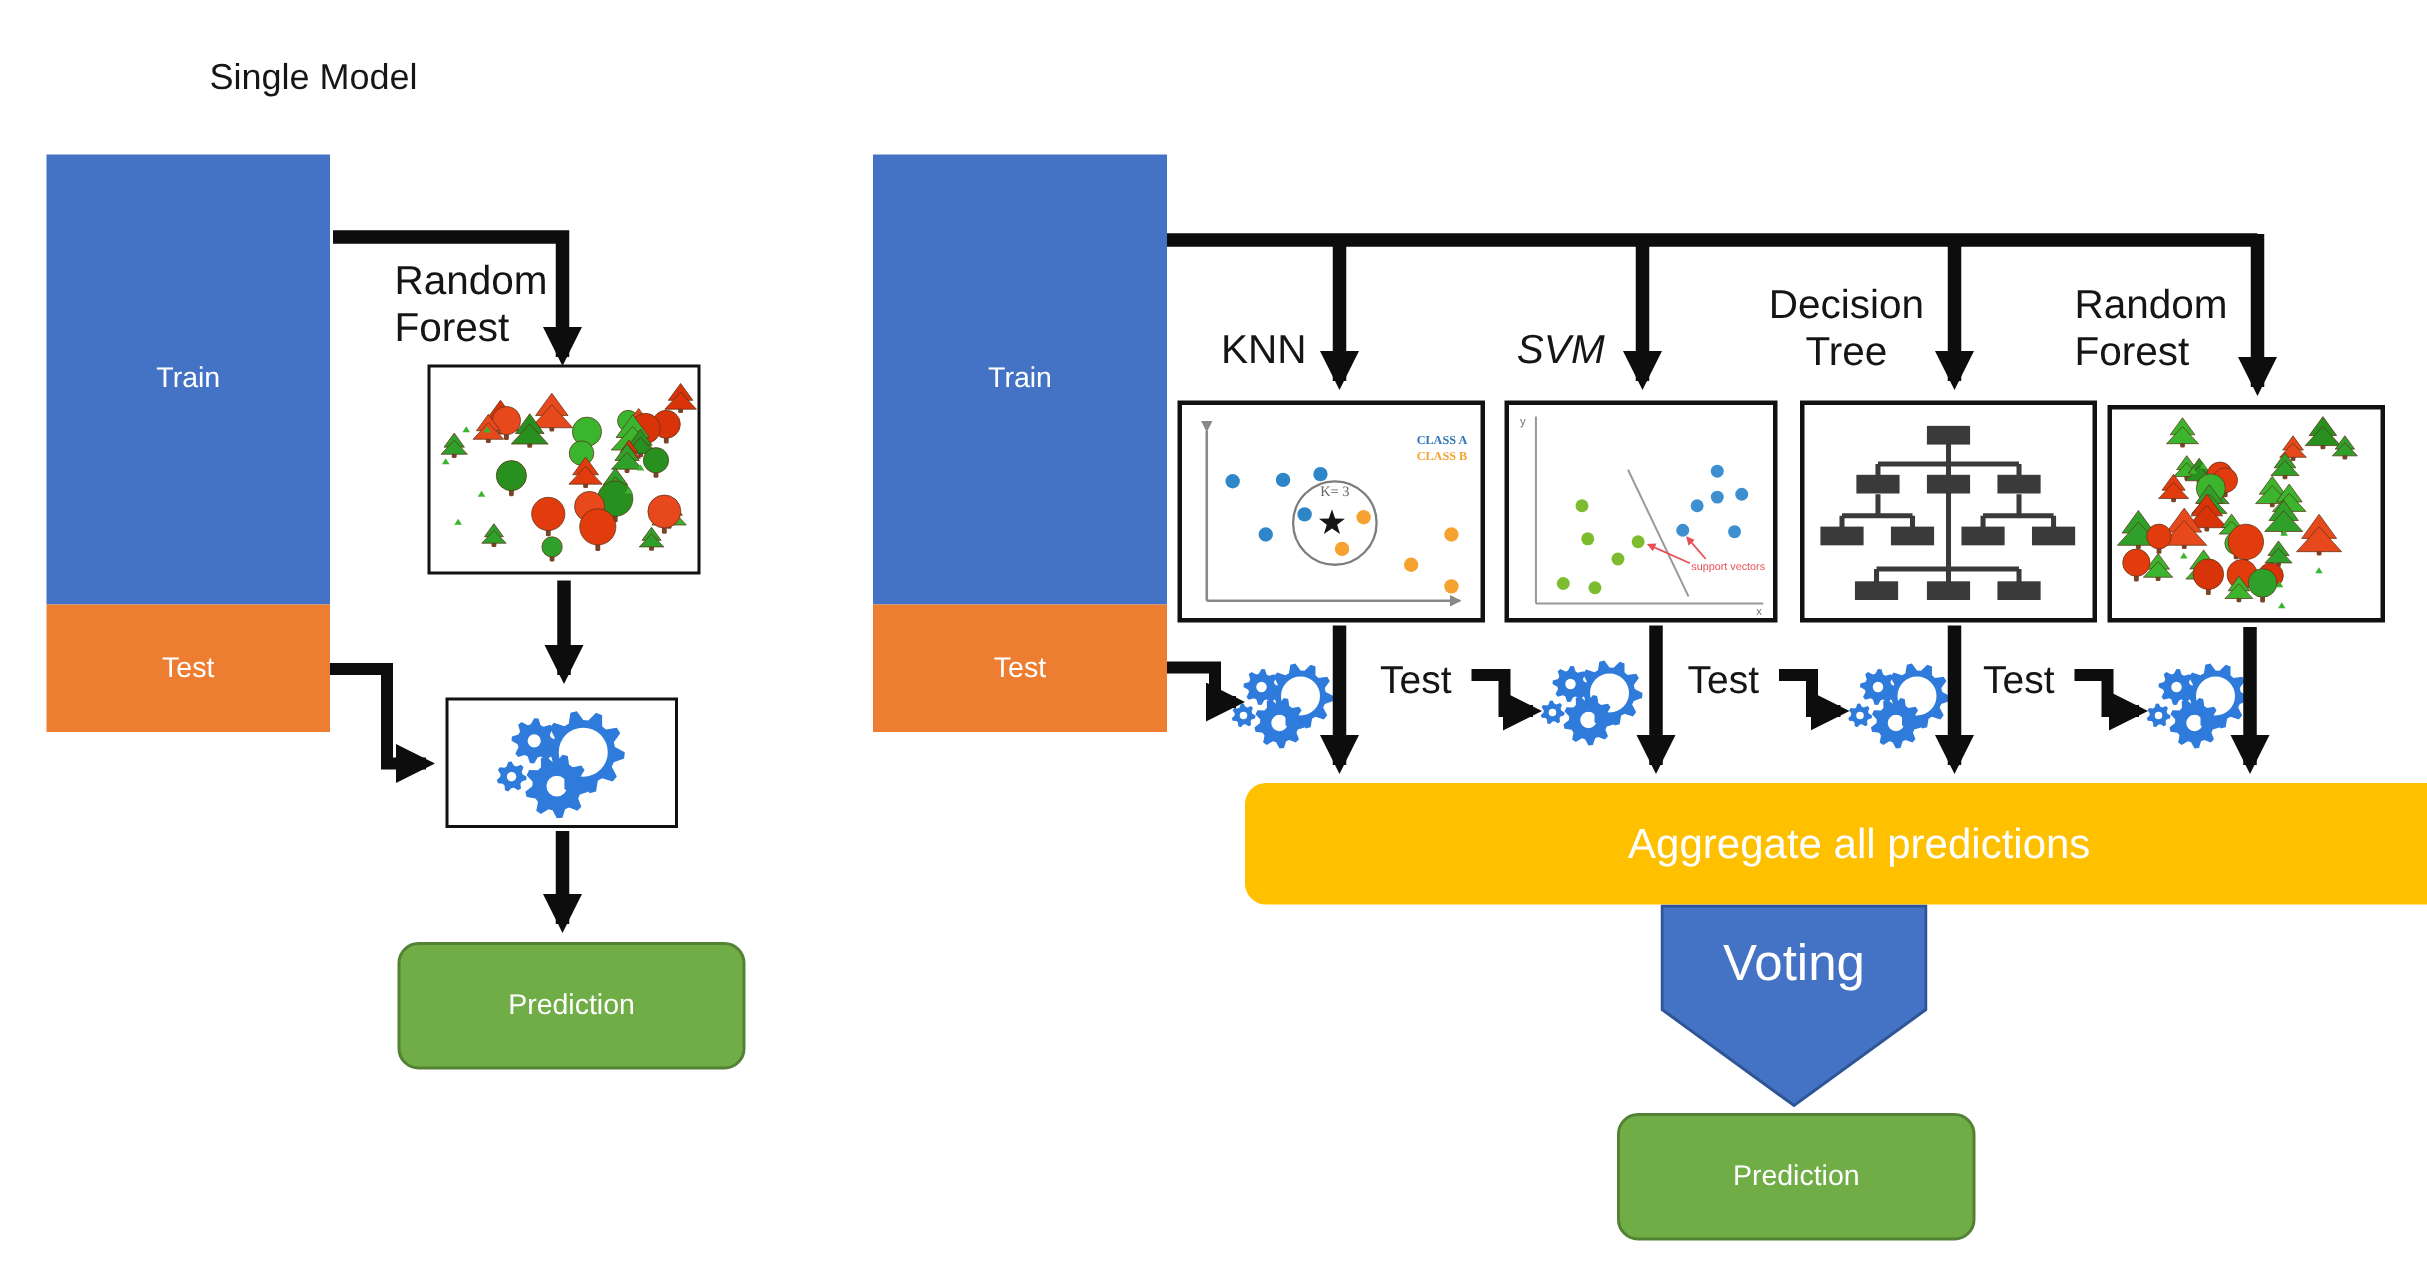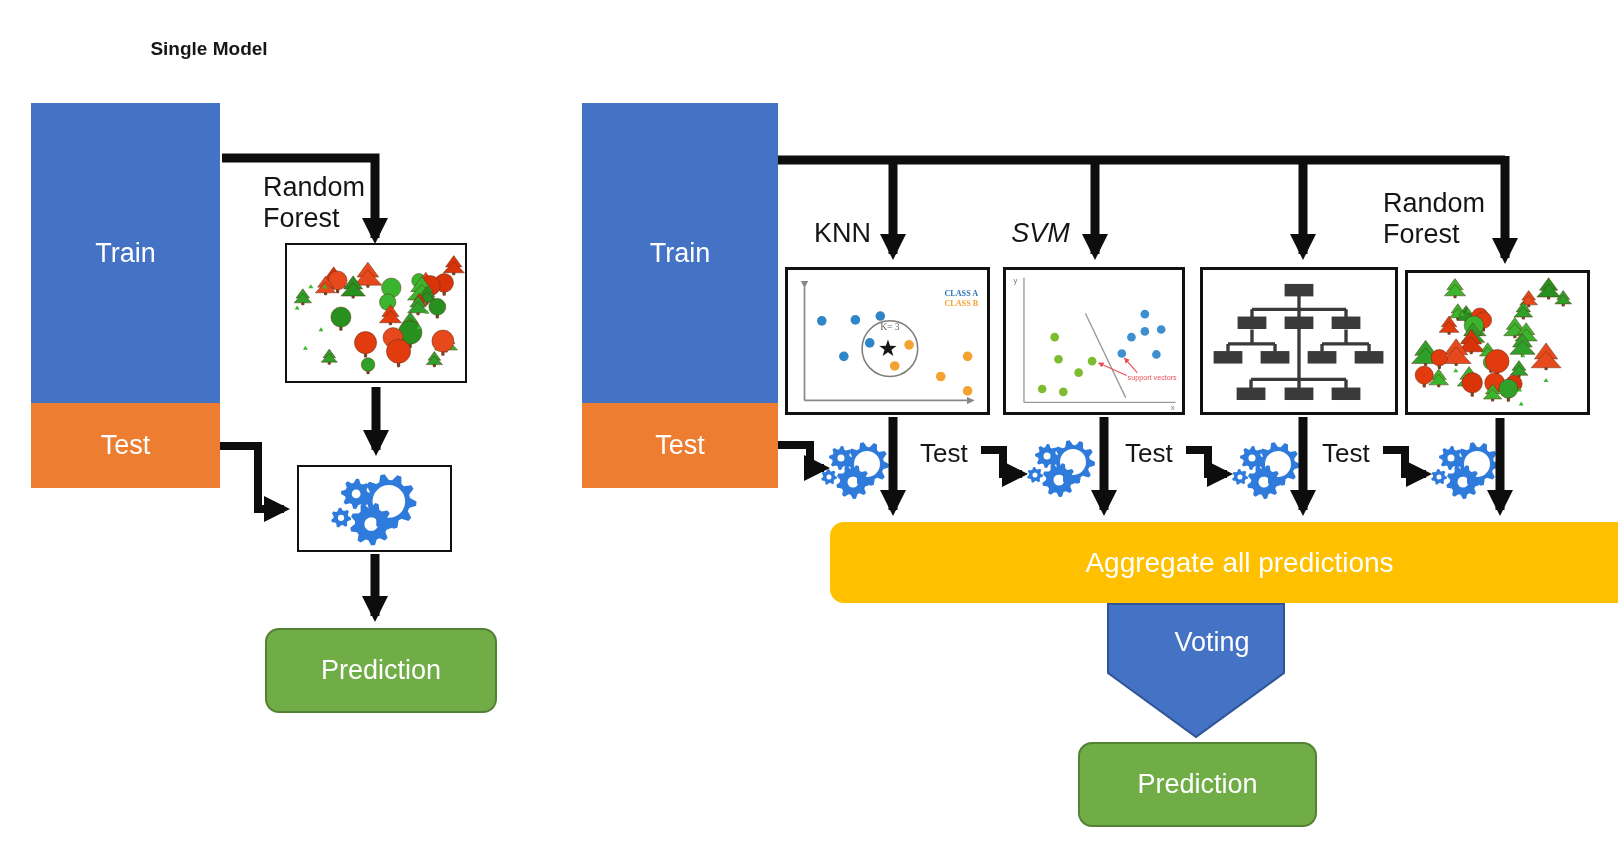--- a/index.html
+++ b/index.html
@@ -1,22 +1,22 @@
 <!DOCTYPE html>
 <html><head>
 <meta charset="utf-8">
 <style>
   html,body{margin:0;padding:0;background:#ffffff;}
   .canvas{
     position:relative;width:1618px;height:852px;background:#ffffff;overflow:hidden;
     font-family:"Liberation Sans", sans-serif;color:#111;
   }
   .abs{position:absolute;}
-  .title{font-size:19px;font-weight:700;text-align:center;color:#161616;}
-  .block{display:flex;align-items:center;justify-content:center;color:#fff;font-size:27px;}
+  .title{font-size:24px;font-weight:400;text-align:center;color:#161616;}
+  .block{display:flex;align-items:center;justify-content:center;color:#fff;font-size:19px;}
   .rounded{border-radius:14px;}
   .imgbox{background:#fff;border:3px solid #111;box-sizing:border-box;}
   .mlabel{font-size:27px;color:#151515;line-height:31px;}
   .mlabel span{display:block;}
   .center{text-align:center;}
   .leftalign{text-align:left;}
   .tlabel{font-size:26px;color:#151515;}
   .flexc{display:flex;align-items:center;justify-content:center;}
   svg{display:block;}
   #connectors{position:absolute;left:0;top:0;z-index:6;pointer-events:none;}
@@ -148,20 +148,24 @@
   <div class="abs block z2" style="left: 582px; top: 403px; width: 196px; height: 85px; background: rgb(237, 125, 49);">
       <span>Test</span>
     </div>
 
   <div class="abs mlabel center" style="left:795px;top:218px;width:95px;text-align:center;">
       <span>KNN</span>
     </div>
   <div class="abs mlabel center" style="left:993px;top:218px;width:95px;font-style:italic;">
       <span>SVM</span>
     </div>
+  <div class="abs mlabel center" style="left:1168px;top:188px;width:126px;">
+    <span>Decision</span>
+    <span>Tree</span>
+  </div>
   <div class="abs mlabel leftalign" style="left:1383px;top:188px;width:120px;">
     <span>Random</span>
     <span>Forest</span>
   </div>
 
   <div class="abs imgbox z2" style="left:785px;top:267px;width:205px;height:148px;border-width:3.5px;font-family:Liberation Serif, serif;">
     <svg width="100%" height="100%" viewBox="0 0 205 148">
         <defs>
           <marker id="ahs" markerUnits="userSpaceOnUse" markerWidth="10" markerHeight="10" refX="7" refY="4" orient="auto">
             <path d="M0,0 L8,4 L0,8 Z" fill="#888"></path>
@@ -372,21 +376,21 @@
     </div>
 
   <div class="abs block rounded z2" style="left: 830px; top: 522px; width: 819px; height: 81px; font-size: 28px; background: rgb(255, 192, 0);">
       <span>Aggregate all predictions</span>
     </div>
 
   <div class="abs z2" style="left:1107px;top:603px;width:178px;height:136px;">
     <svg width="178" height="136" viewBox="0 0 178 136">
       <polygon points="1,1 177,1 177,70 89,134 1,70" fill="#4472C4" stroke="#2F5597" stroke-width="2"></polygon>
     </svg>
-    <div class="abs flexc" style="left:16px;top:10px;width:178px;height:58px;color:#fff;font-size:27px;">Voting</div>
+    <div class="abs flexc" style="left:0;top:10px;width:178px;height:58px;color:#fff;font-size:34px;">Voting</div>
   </div>
 
   <div class="abs block rounded z2" style="left: 1078px; top: 742px; width: 239px; height: 85px; border: 2px solid rgb(84, 130, 53); box-sizing: border-box; background: rgb(112, 173, 71);">
       <span>Prediction</span>
     </div>
 
   <svg id="connectors" width="1618" height="852" viewBox="0 0 1618 852">
     <defs>
       <marker id="ah" markerUnits="userSpaceOnUse" markerWidth="30" markerHeight="30" refX="20" refY="13" orient="auto">
         <path d="M0,0 L26,13 L0,26 Z" fill="#0d0d0d"></path>

